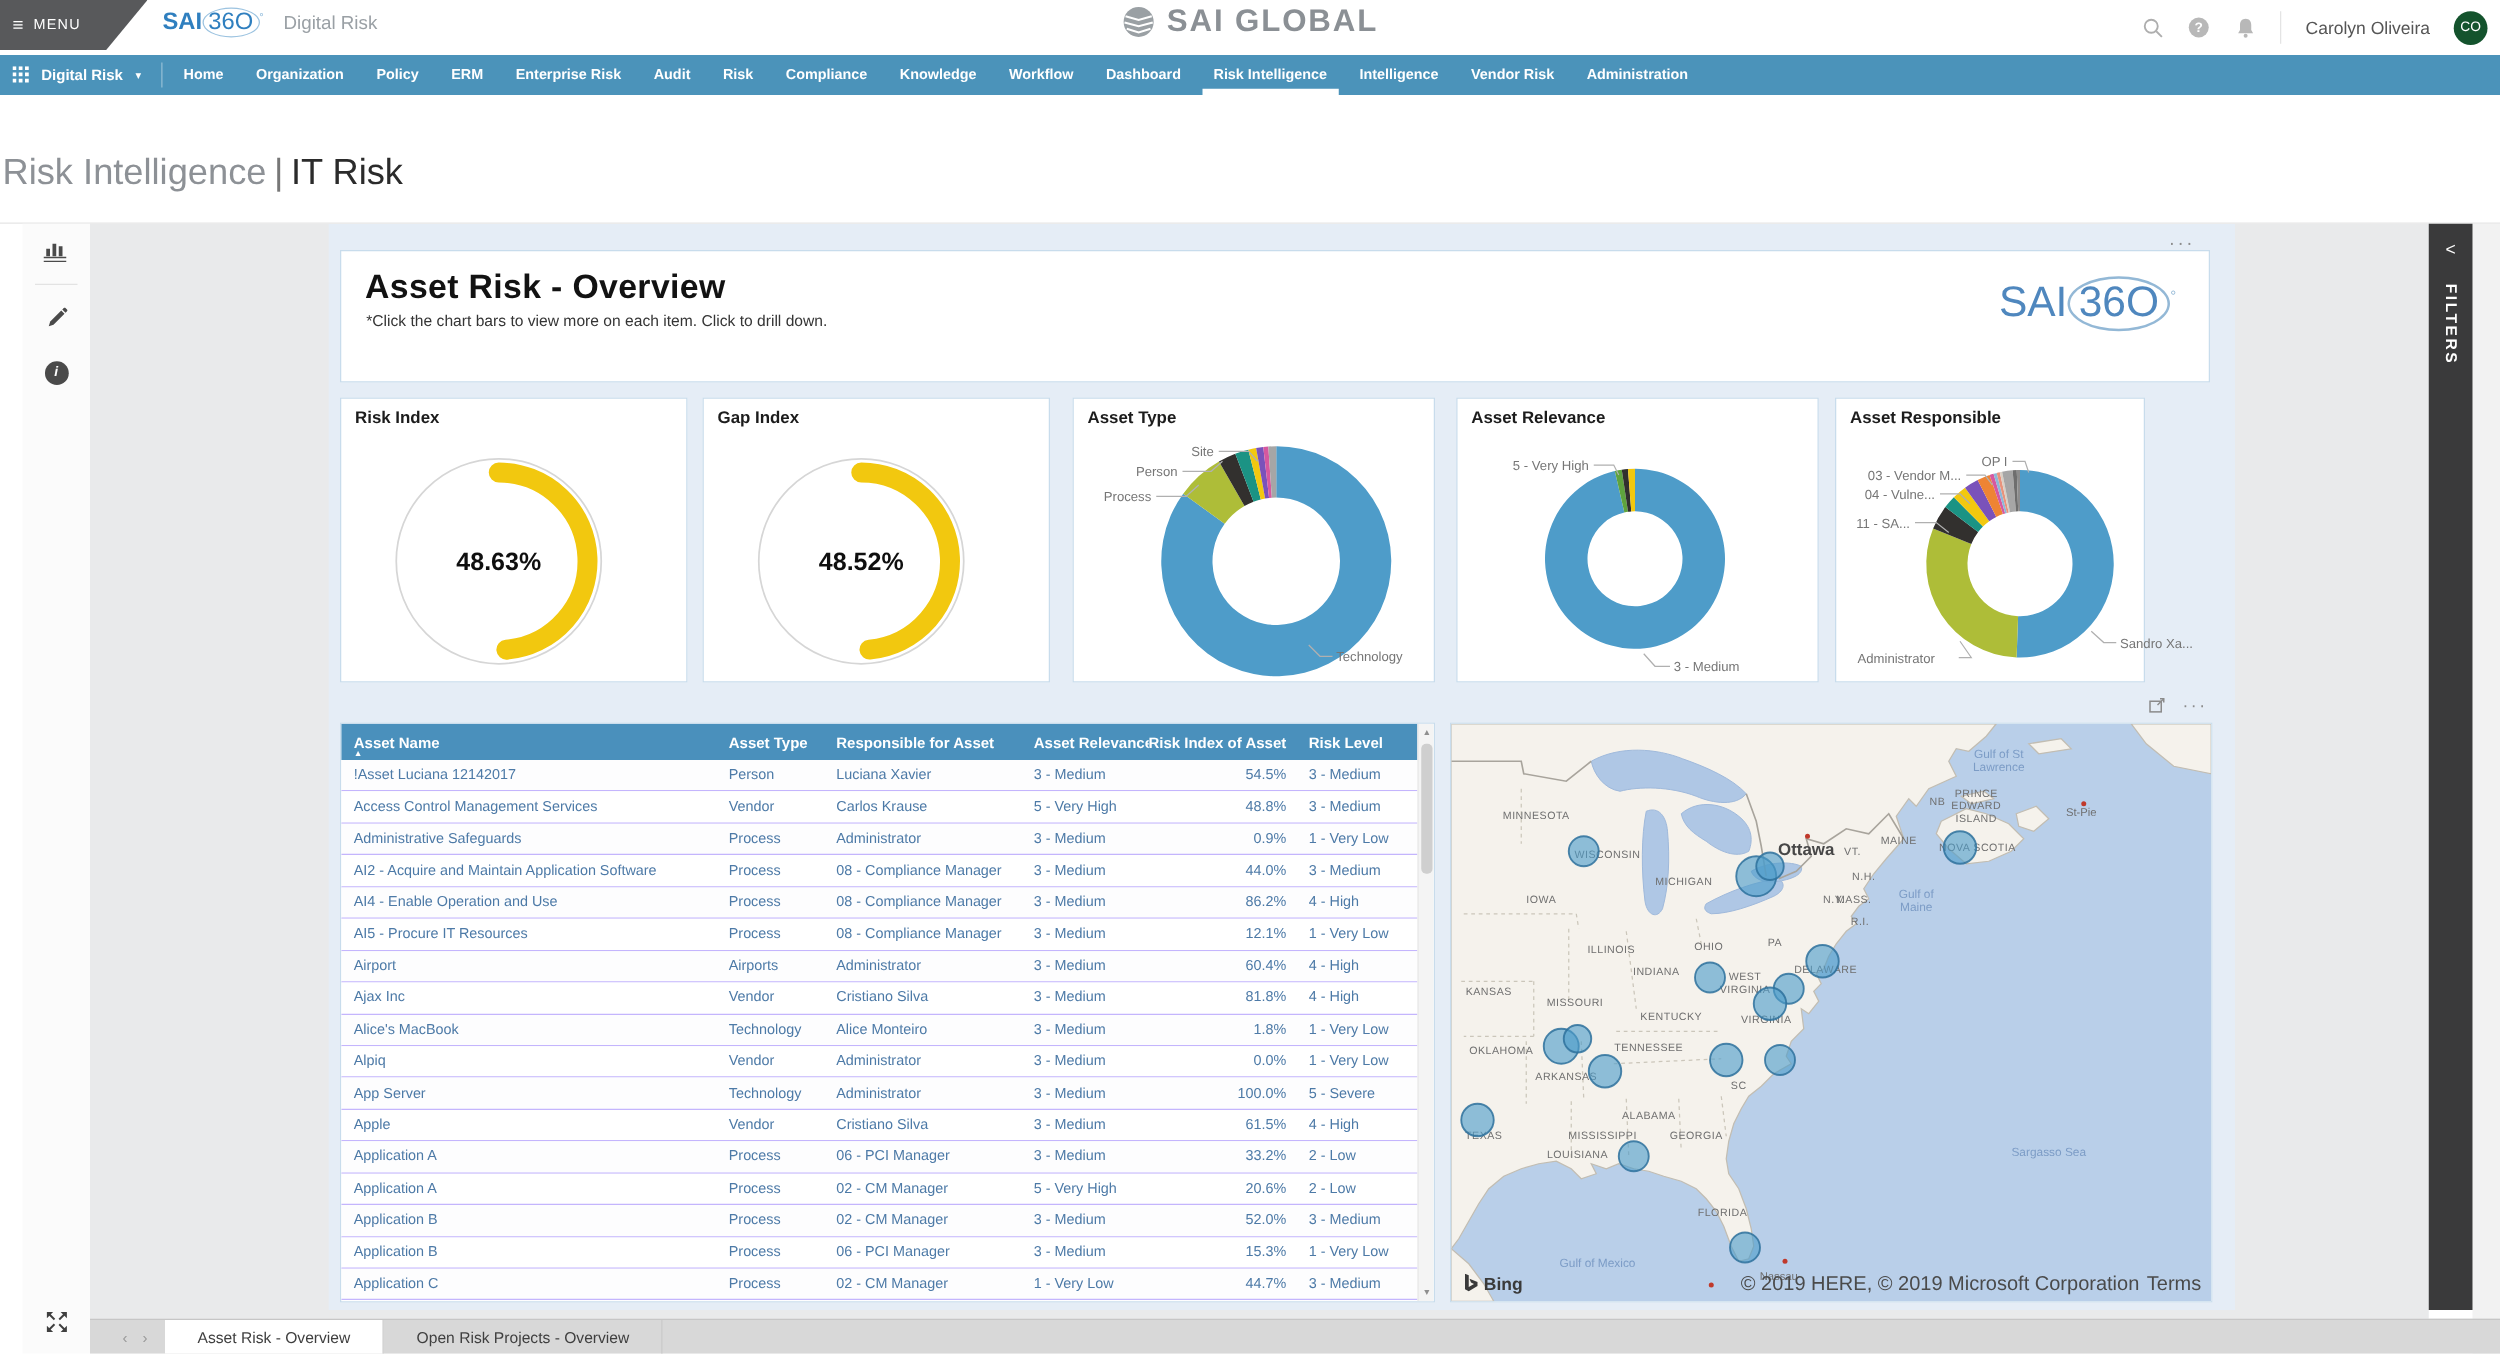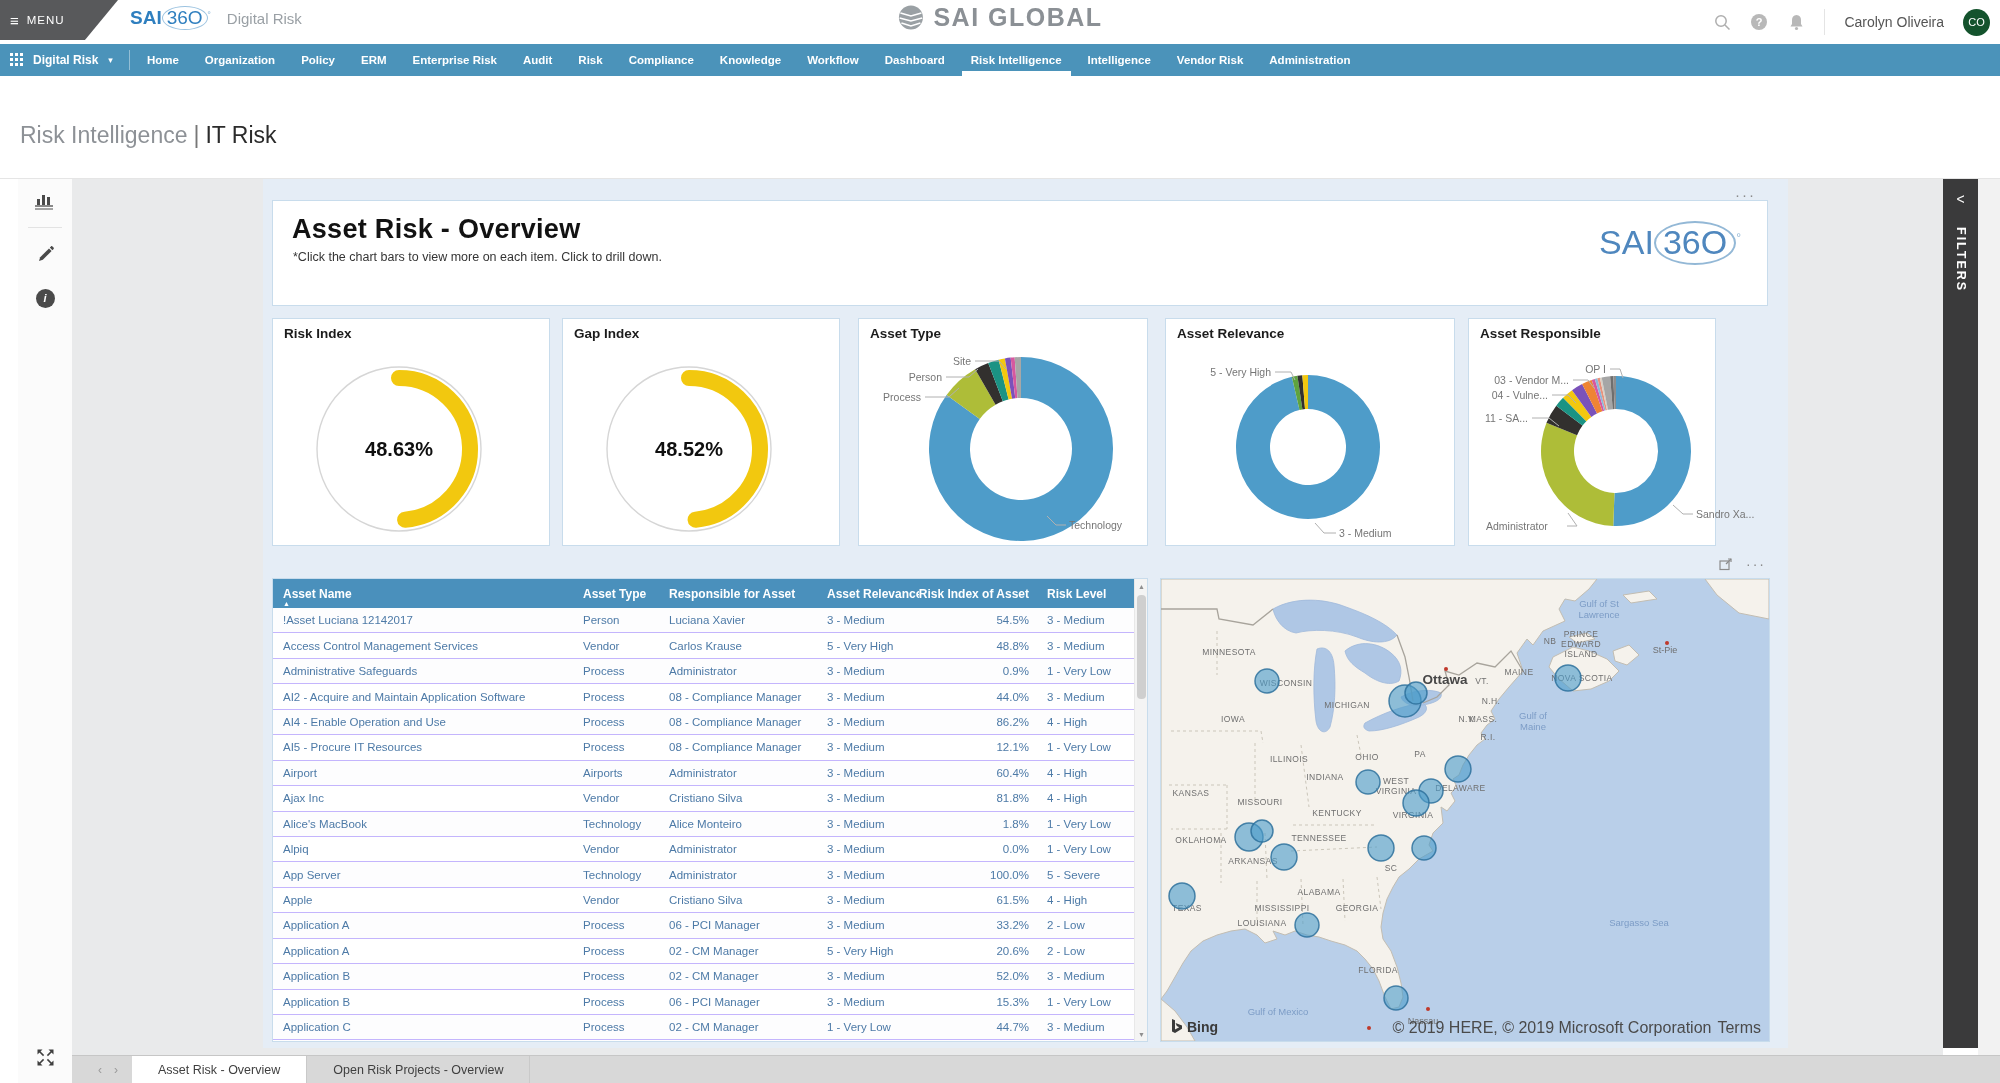--- a/index.html
+++ b/index.html
@@ -35,21 +35,21 @@
   .caret { font-size:9px; margin-left:2px; }
   .nav-divider { width:1px; background:rgba(255,255,255,.4); margin:6px 4px; }
   .nav-items { display:flex; align-items:stretch; }
   .nav-item { position:relative; display:flex; align-items:center; padding:0 13px;
     font-size:11.5px; font-weight:bold; cursor:pointer; white-space:nowrap; }
   .nav-item.active::after { content:""; position:absolute; left:4px; right:4px; bottom:0; height:5px; background:#fff; }
 
   
   .page-head { position:absolute; top:76px; left:0; right:0; height:103px; background:#fff;
     border-bottom:1px solid #e5e5e5; z-index:5; }
-  .page-head h1 { position:absolute; left:20px; top:46px; font-size:23px; font-weight:normal; }
+  .page-head h1 { position:absolute; left:2px; top:46px; font-size:29px; font-weight:normal; }
   .crumb { color:#8d9196; }
   .crumb-sep { color:#777; padding:0 6px; font-weight:300; }
   .page-title { color:#2b2b2b; font-weight:500; }
 
   
   .side-tools { position:absolute; left:18px; top:179px; bottom:0; width:54px; background:#fbfbfb; z-index:6; }
   .tool { width:54px; height:44px; display:flex; align-items:center; justify-content:center; cursor:pointer; }
   .tool-divider { width:34px; height:1px; background:#e3e3e3; margin:4px auto; }
   .info-badge { width:19px; height:19px; border-radius:50%; background:#4a4a4a; color:#fff;
     font-size:11px; font-weight:bold; display:flex; align-items:center; justify-content:center; font-style:italic; }
@@ -553,21 +553,21 @@
             <div class="mlabel ml-state" style="left: 206px; top: 179px;">OHIO</div>
             <div class="mlabel ml-state" style="left: 30px; top: 215px;">KANSAS</div>
             <div class="mlabel ml-state" style="left: 99px; top: 224px;">MISSOURI</div>
             <div class="mlabel ml-state" style="left: 176px; top: 235px;">KENTUCKY</div>
             <div class="mlabel ml-state" style="left: 158px; top: 260px;">TENNESSEE</div>
             <div class="mlabel ml-state" style="left: 235px; top: 208px;">WEST
 VIRGINIA</div>
             <div class="mlabel ml-state" style="left: 252px; top: 237px;">VIRGINIA</div>
             <div class="mlabel ml-state" style="left: 306px; top: 141px;">N.Y.</div>
             <div class="mlabel ml-state" style="left: 259px; top: 176px;">PA</div>
-            <div class="mlabel ml-state" style="left: 293px; top: 210px; padding-left: 13px;">DELAWARE</div>
+            <div class="mlabel ml-state" style="left: 293px; top: 197px; padding-left: 13px;">DELAWARE</div>
             <div class="mlabel ml-state" style="left: 321px; top: 103px;">VT.</div>
             <div class="mlabel ml-state" style="left: 330px; top: 123px;">N.H.</div>
             <div class="mlabel ml-state" style="left: 358px; top: 94px;">MAINE</div>
             <div class="mlabel ml-state" style="left: 322px; top: 141px;">MASS.</div>
             <div class="mlabel ml-state" style="left: 327px; top: 159px;">R.I.</div>
             <div class="mlabel ml-state" style="left: 389px; top: 63px;">NB</div>
             <div class="mlabel ml-state" style="left: 420px; top: 66px;">PRINCE
 EDWARD
 ISLAND</div>
             <div class="mlabel ml-state" style="left: 421px; top: 100px;">NOVA SCOTIA</div>

